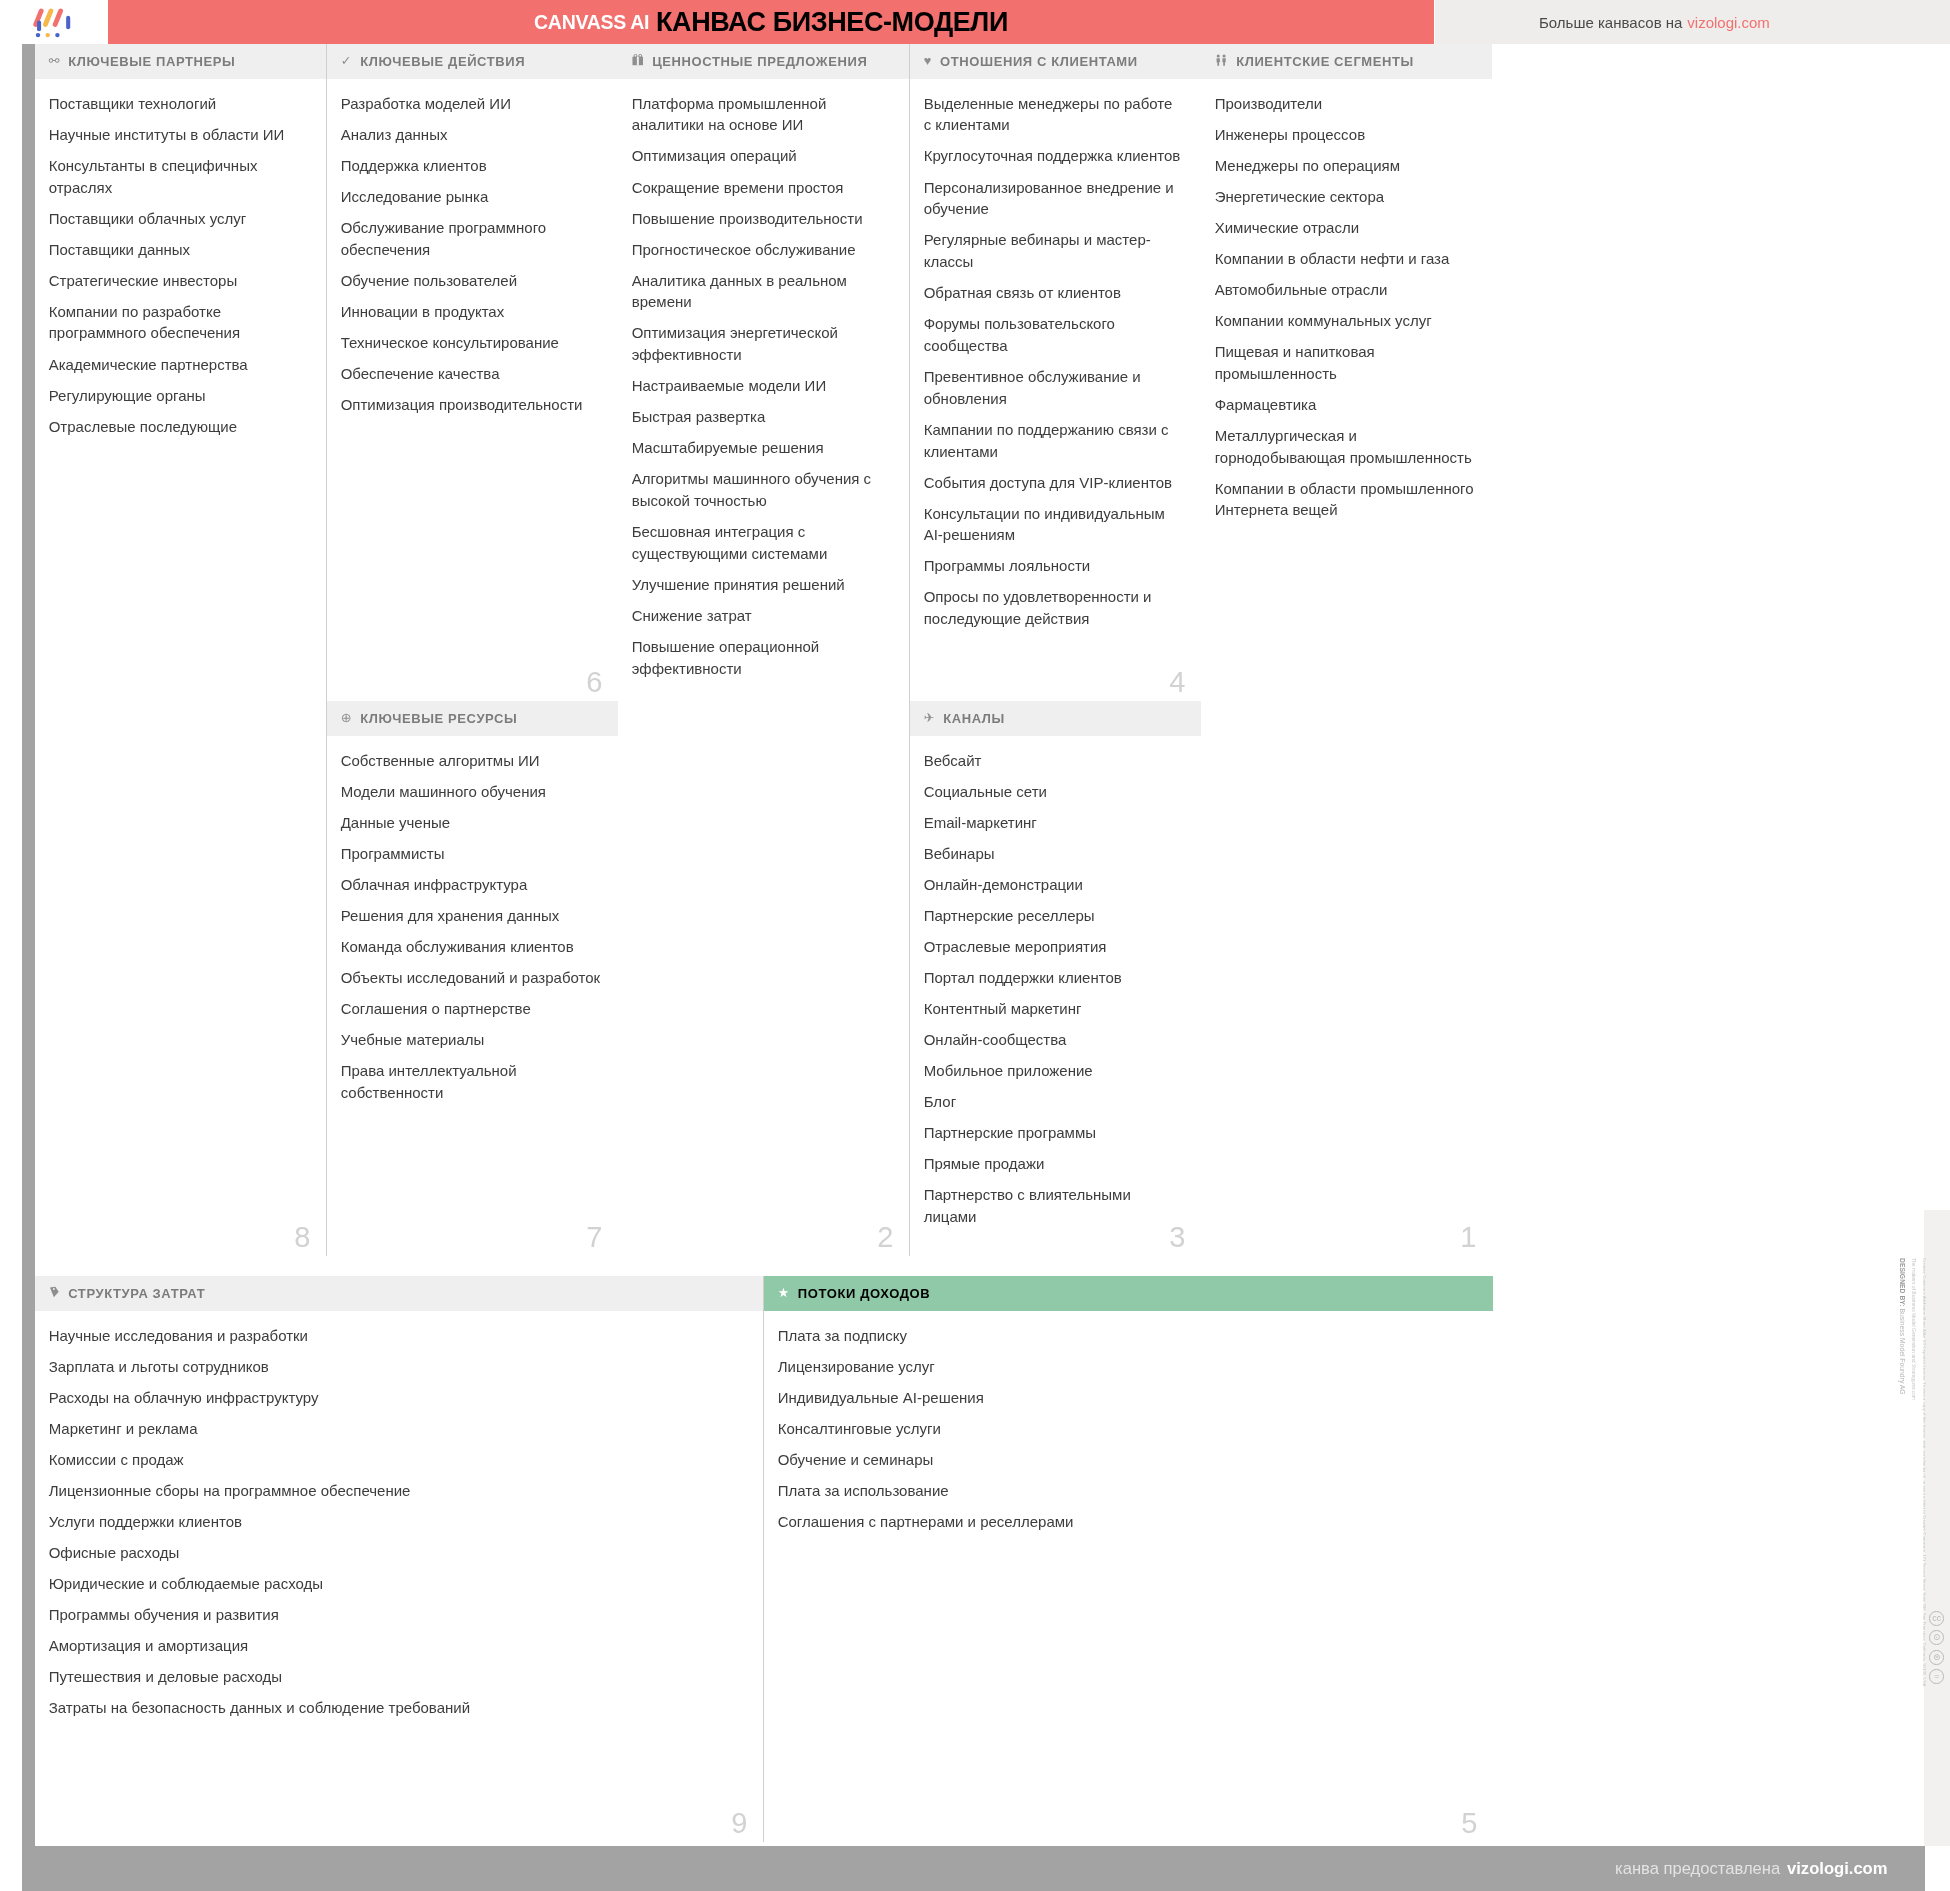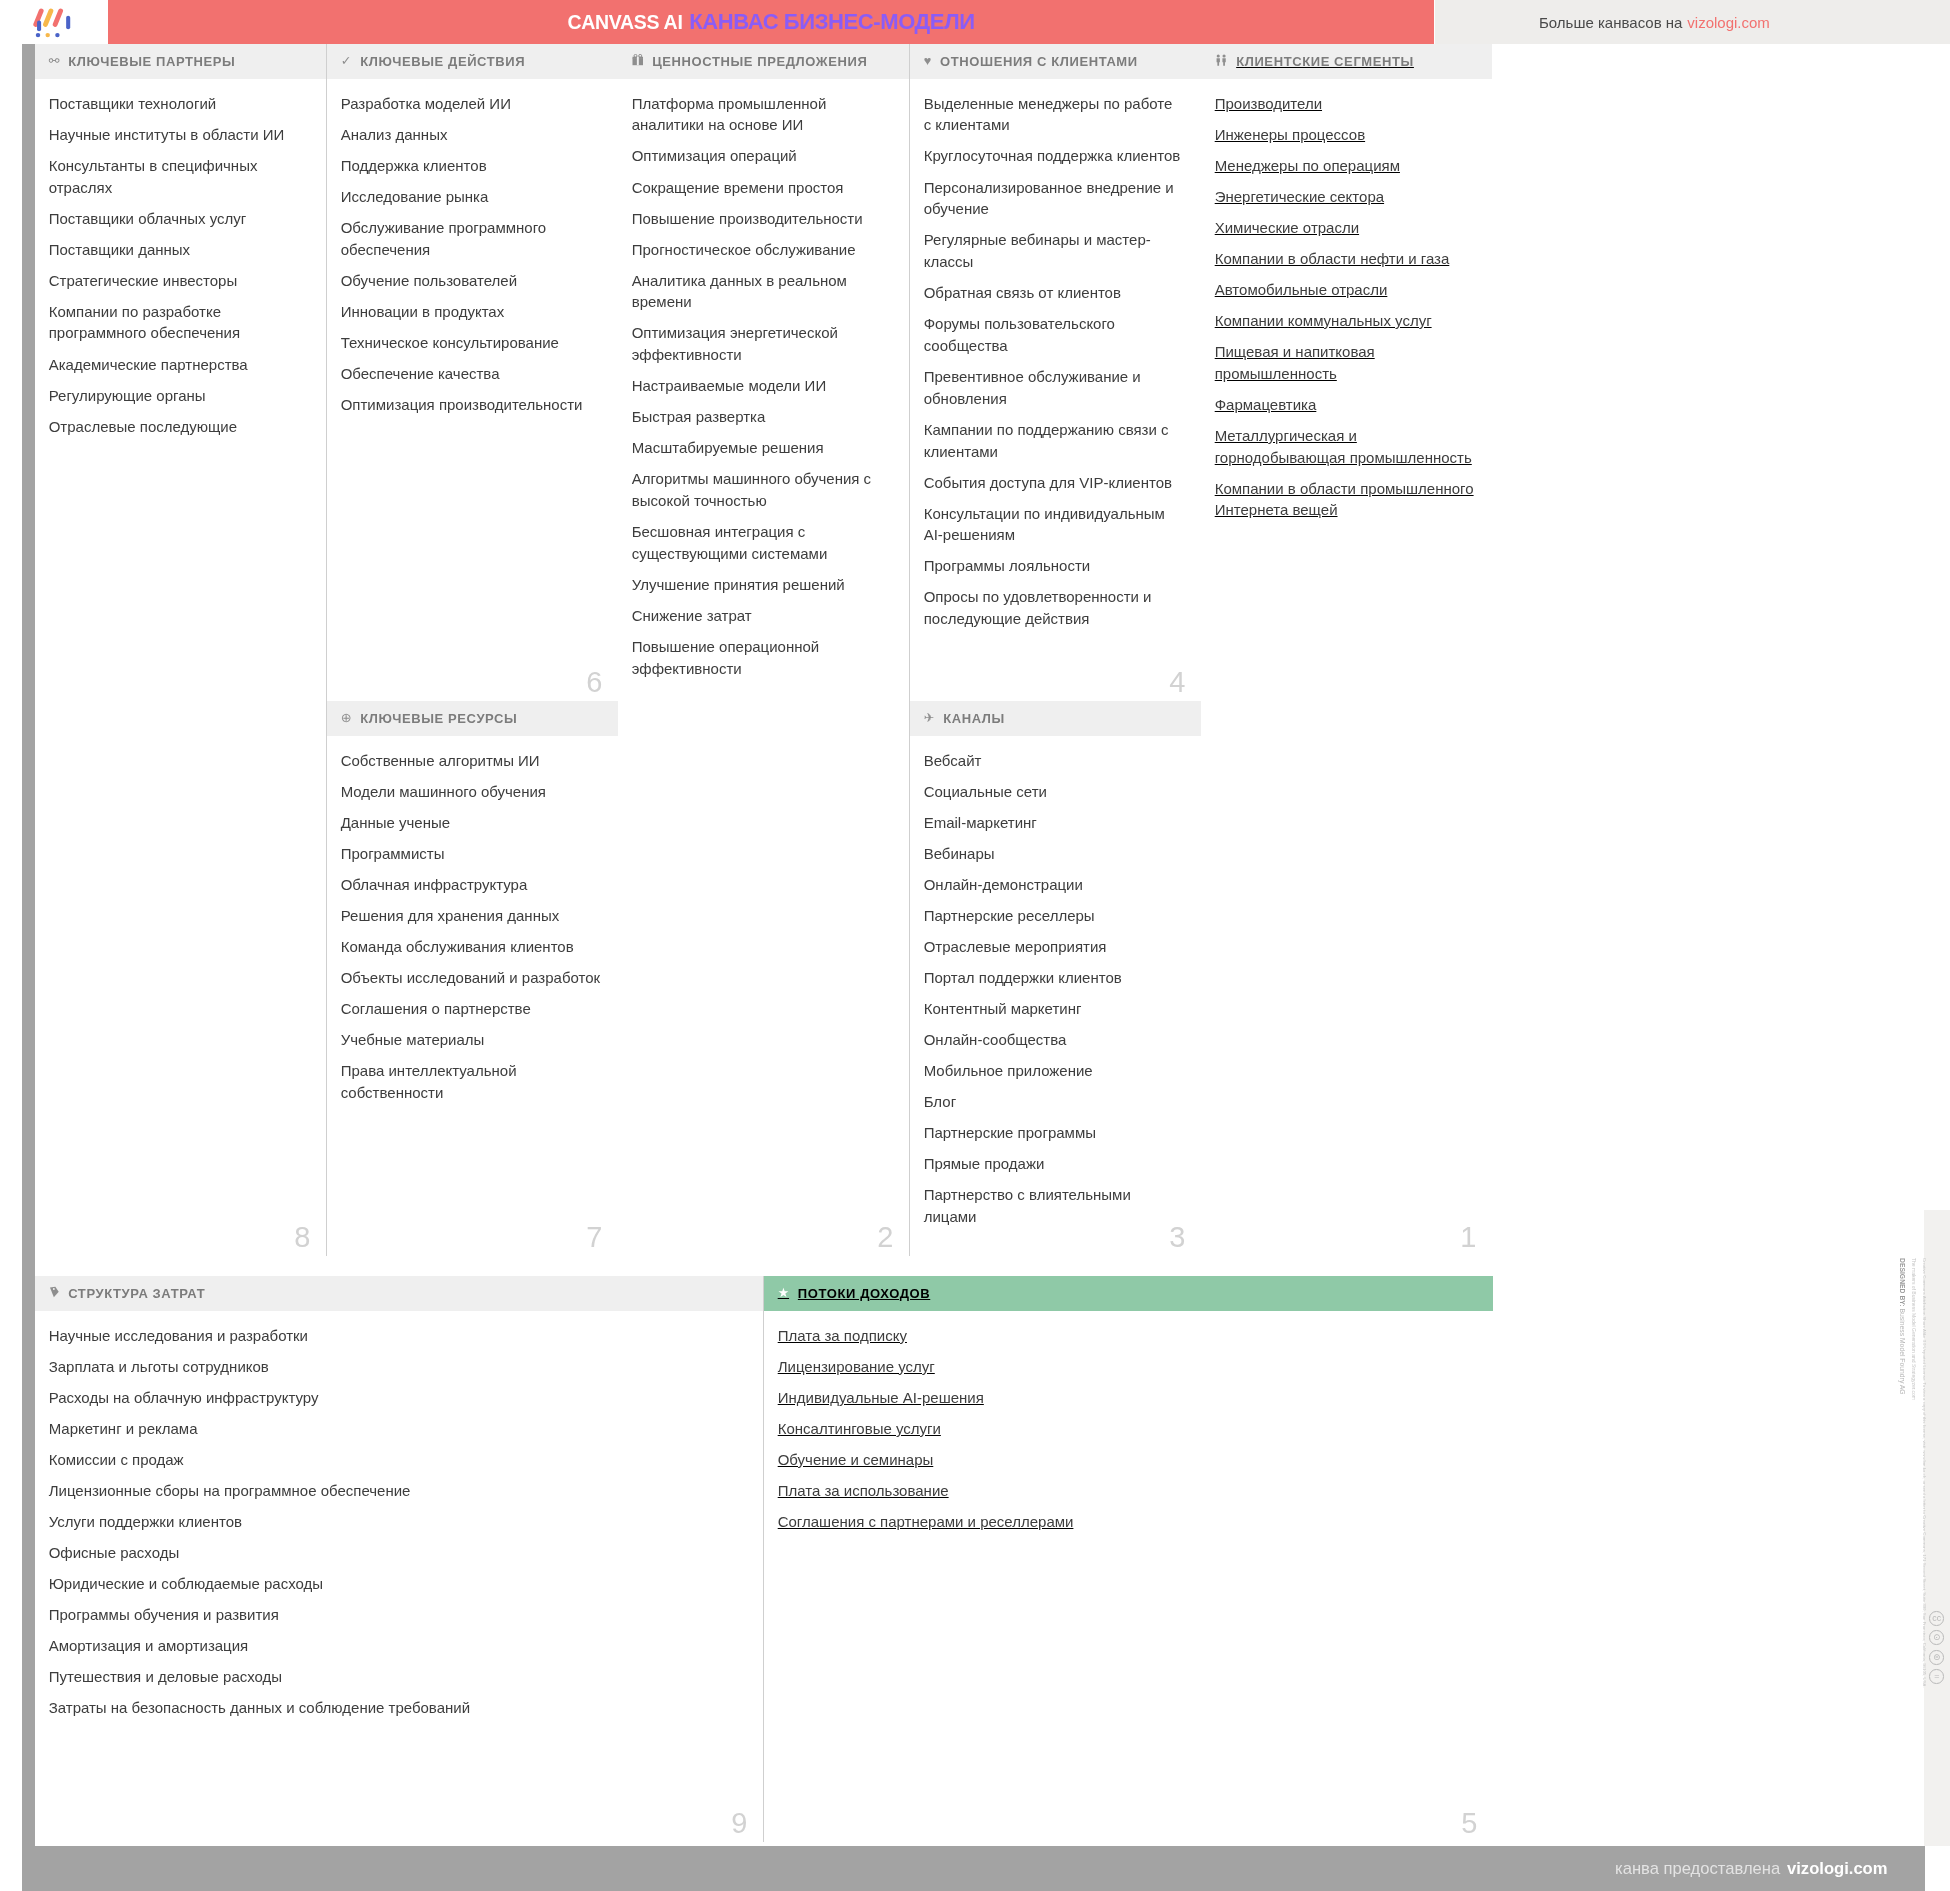--- a/index.html
+++ b/index.html
@@ -45,22 +45,22 @@
     display: flex; align-items: center; justify-content: center;
     white-space: nowrap;
   }
   .title-brand {
     color: #ffffff;
     font-size: 19.5px;
     font-weight: bold;
     letter-spacing: -0.3px;
   }
   .title-main {
-    color: #8b5cf6;
-    font-size: 22px;
+    color: #000000;
+    font-size: 27px;
     font-weight: bold;
     letter-spacing: -0.4px;
     margin-left: 6.8px;
   }
   .topbar-right {
     position: absolute;
     left: 1435px; top: 0;
     width: 516px; height: 44px;
     background: #eeedeb;
     display: flex; align-items: center;
@@ -92,21 +92,21 @@
     width: 1457px;
     height: 1797px;
   }
 
   .cell {
     position: absolute;
     background: #ffffff;
     border-right: 1px solid #cfcfcf;
     overflow: hidden;
   }
-  .cell.nolines { border-right: none; text-decoration: underline; }
+  .cell.nolines { border-right: none; }
 
   .cell-head {
     height: 35px;
     background: #efefef;
     display: flex;
     align-items: center;
     padding: 0 0 0 13.7px;
     gap: 8.8px;
   }
   .cell-head .hicon {

